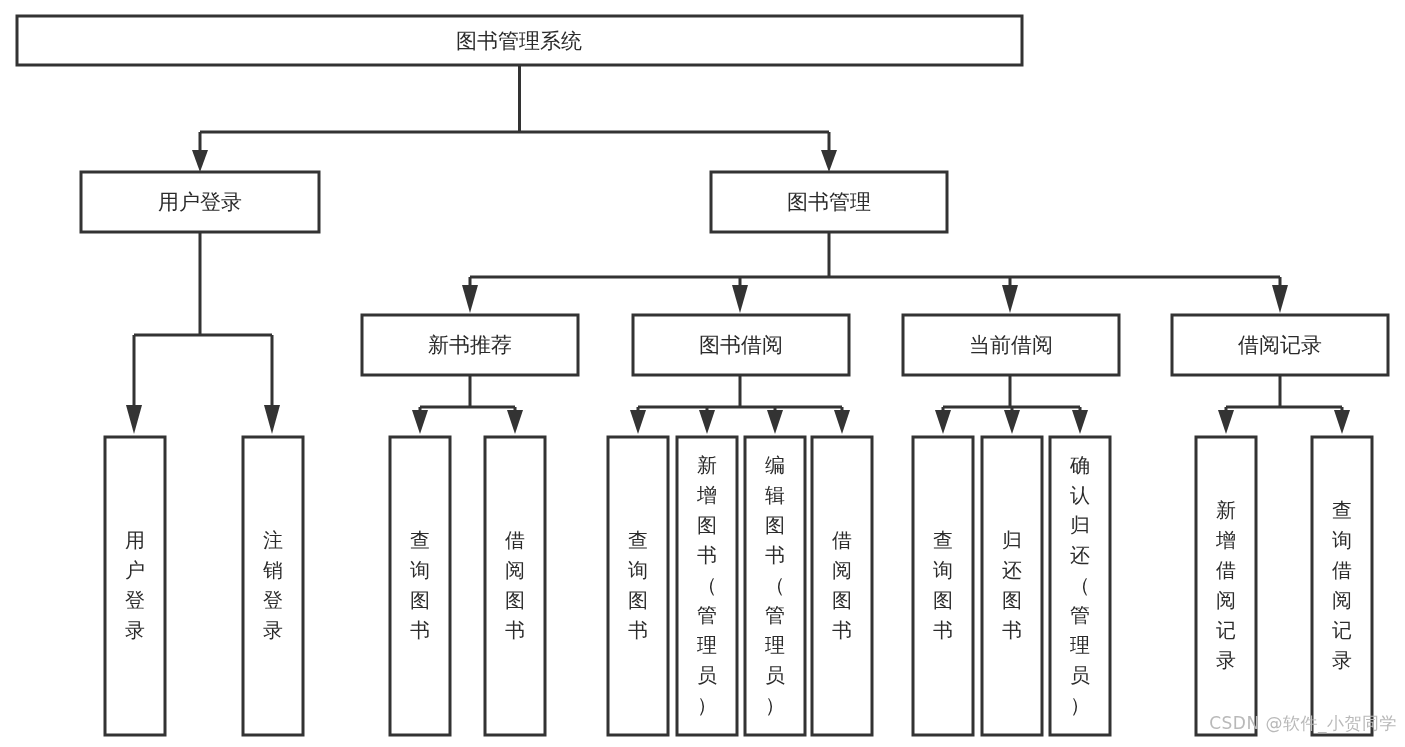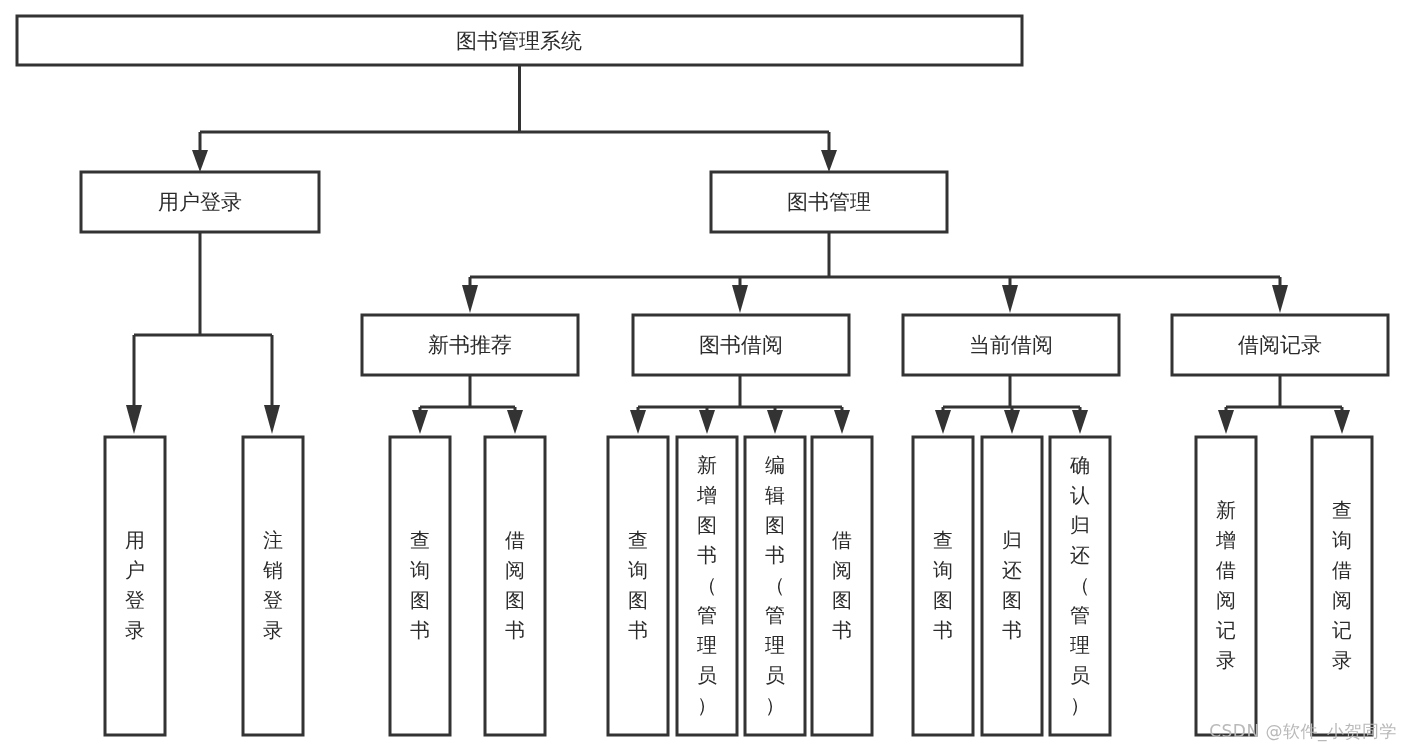--- a/index.html
+++ b/index.html
@@ -15,21 +15,21 @@
   .arrow-head{fill:#333333;stroke:none;}
   .node-label{
     fill:#2b2b2b;
     font-family:"DejaVu Sans","Liberation Sans",sans-serif;
     text-anchor:middle;
     dominant-baseline:middle;
   }
   .label-h{font-size:21px;}
   .label-v{font-size:20px;}
   .watermark{
-    position:absolute;right:8px;bottom:4px;
+    position:absolute;right:8px;bottom:12px;
     font-size:17px;color:#b9b9b9;
     font-family:"DejaVu Sans","Liberation Sans",sans-serif;
     letter-spacing:.5px;
     white-space:nowrap;
     pointer-events:none;
   }
 </style>
 </head>
 <body>
 

